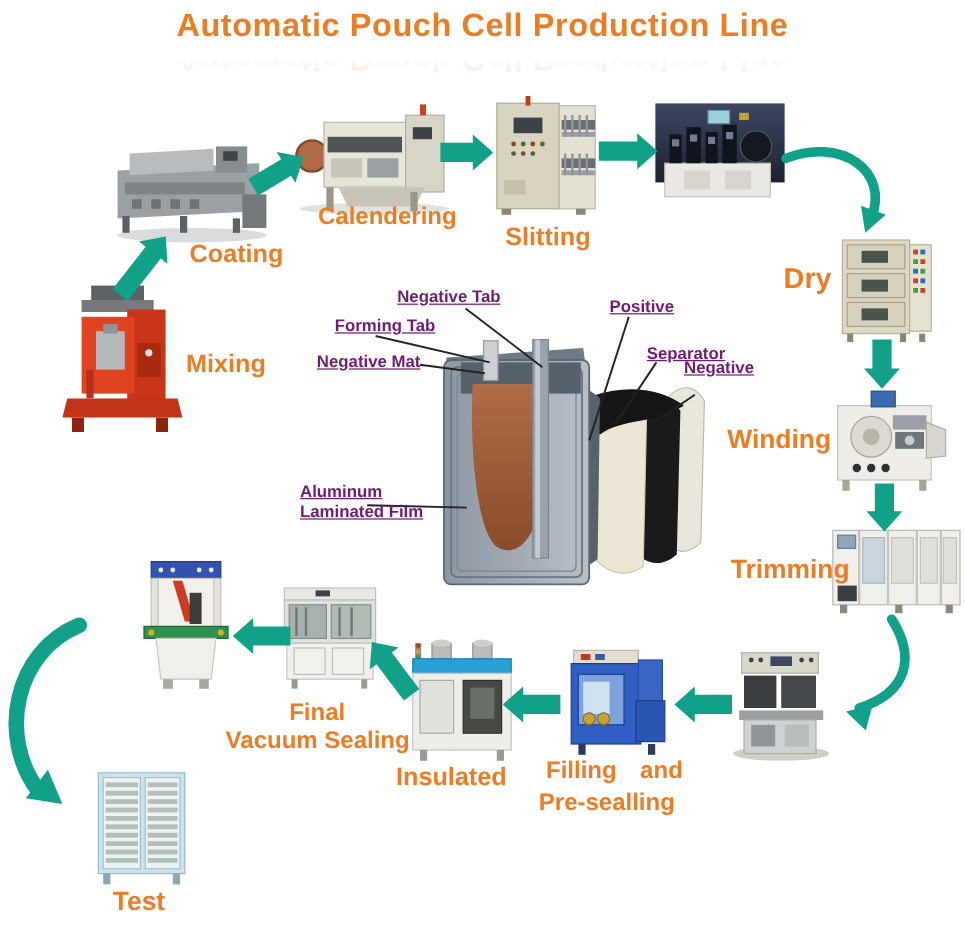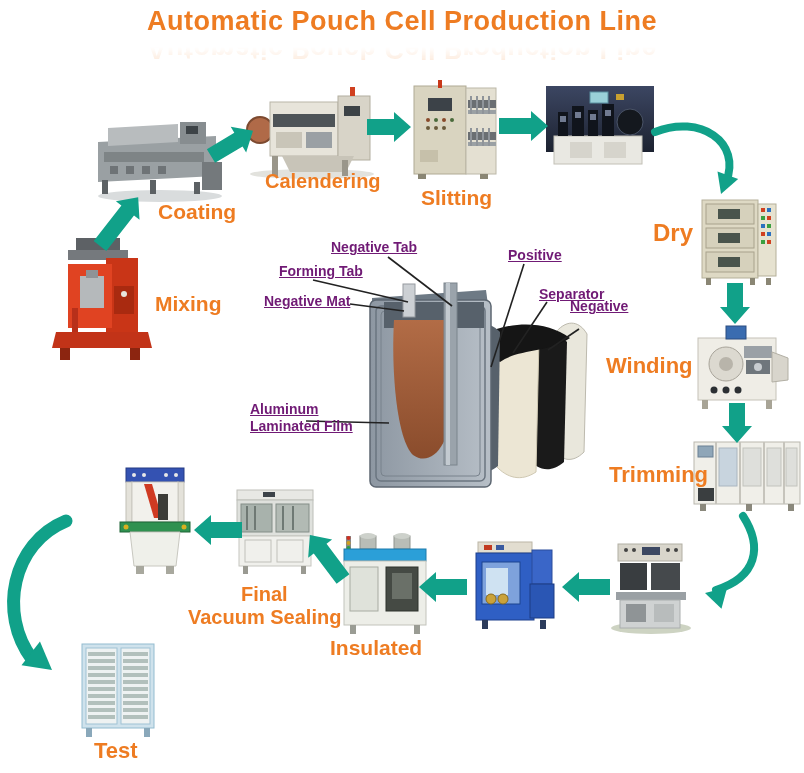--- a/index.html
+++ b/index.html
@@ -439,20 +439,22 @@
     </g>
   </svg>
 
   <div class="abs stage-label" style="left:155px;top:292px;font-size:21px">Mixing</div>
   <div class="abs stage-label" style="left:158px;top:200px;font-size:21px">Coating</div>
   <div class="abs stage-label" style="left:265px;top:170px;font-size:20px">Calendering</div>
   <div class="abs stage-label" style="left:421px;top:186px;font-size:21px">Slitting</div>
   <div class="abs stage-label" style="left:653px;top:219px;font-size:24px">Dry</div>
   <div class="abs stage-label" style="left:606px;top:353px;font-size:22px">Winding</div>
   <div class="abs stage-label" style="left:609px;top:462px;font-size:22px">Trimming</div>
+  <div class="abs stage-label" style="left:455px;top:631px;font-size:20px;word-spacing:14px">Filling and</div>
+  <div class="abs stage-label" style="left:449px;top:658px;font-size:20px">Pre-sealling</div>
   <div class="abs stage-label" style="left:330px;top:636px;font-size:21px">Insulated</div>
   <div class="abs stage-label" style="left:241px;top:583px;font-size:20px">Final</div>
   <div class="abs stage-label" style="left:188px;top:606px;font-size:20px">Vacuum Sealing</div>
   <div class="abs stage-label" style="left:94px;top:738px;font-size:22px">Test</div>
 
   <div class="abs cell-label" style="left:331px;top:239px">Negative Tab</div>
   <div class="abs cell-label" style="left:279px;top:263px">Forming Tab</div>
   <div class="abs cell-label" style="left:264px;top:293px">Negative Mat</div>
   <div class="abs cell-label" style="left:508px;top:247px">Positive</div>
   <div class="abs cell-label" style="left:539px;top:286px">Separator</div>

